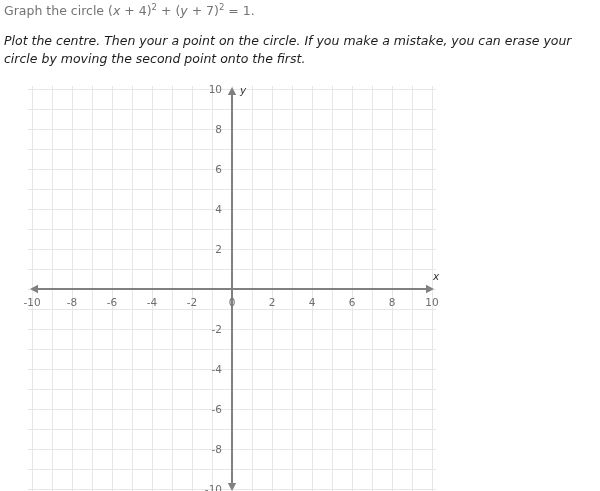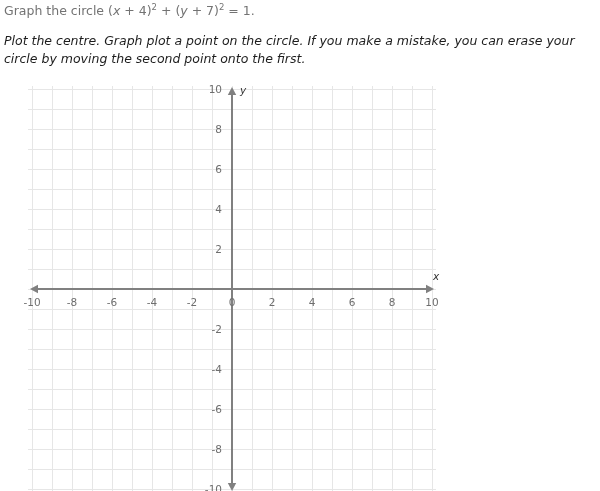--- a/index.html
+++ b/index.html
@@ -89,21 +89,21 @@
 </style>
 </head>
 <body>
 
 <div id="problem-statement">
   <div class="prompt-line equation-line">
     <span>Graph the circle (</span><span class="var">x</span><span> + 4)</span><sup>2</sup><span> + (</span><span class="var">y</span><span> + 7)</span><sup>2</sup><span> = 1.</span>
   </div>
 </div>
 
-<div id="instruction-text">Plot the centre. Graph plot a point on the circle. If you make a mistake, you can erase your circle by moving the second point onto the first.</div>
+<div id="instruction-text">Plot the centre. Then your a point on the circle. If you make a mistake, you can erase your circle by moving the second point onto the first.</div>
 
 <div id="graph-area">
   <svg id="graph-svg" width="600" height="417" viewBox="0 0 600 417">
     <g id="grid-lines-vertical">
         <line x1="32.5" y1="12" x2="32.5" y2="419" class="grid-line"></line>
         <line x1="52.5" y1="12" x2="52.5" y2="419" class="grid-line"></line>
         <line x1="72.5" y1="12" x2="72.5" y2="419" class="grid-line"></line>
         <line x1="92.5" y1="12" x2="92.5" y2="419" class="grid-line"></line>
         <line x1="112.5" y1="12" x2="112.5" y2="419" class="grid-line"></line>
         <line x1="132.5" y1="12" x2="132.5" y2="419" class="grid-line"></line>

